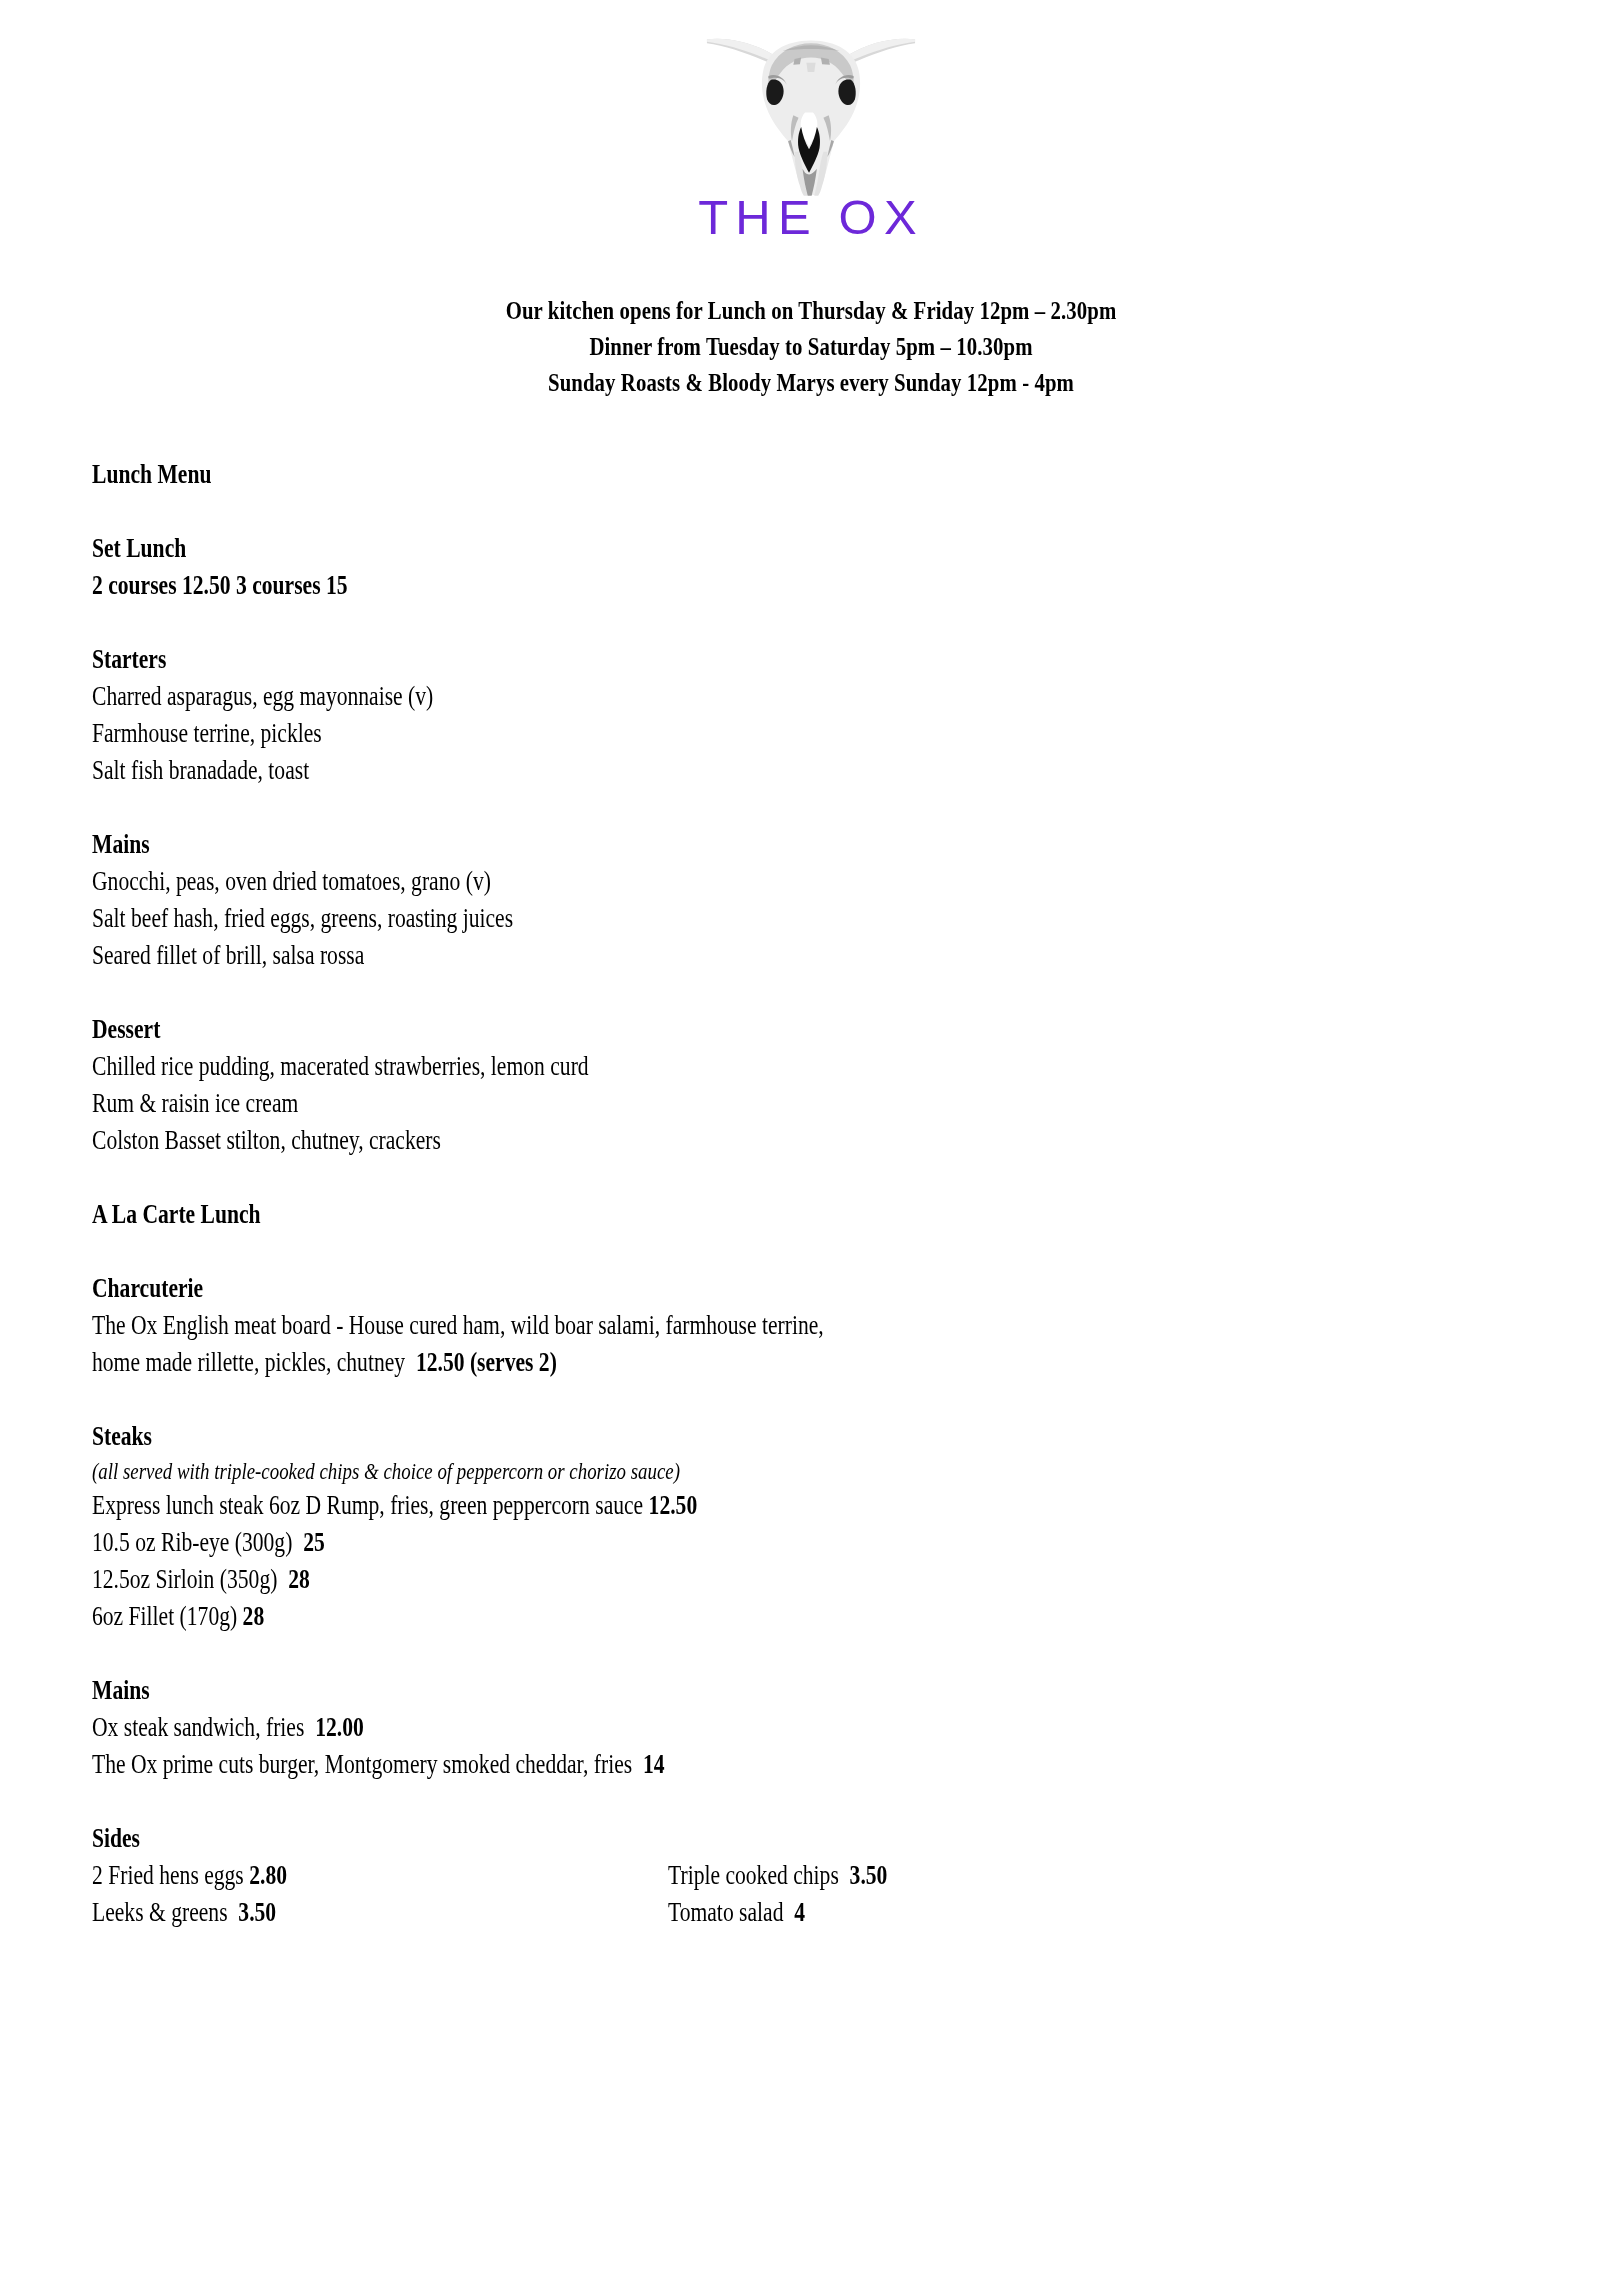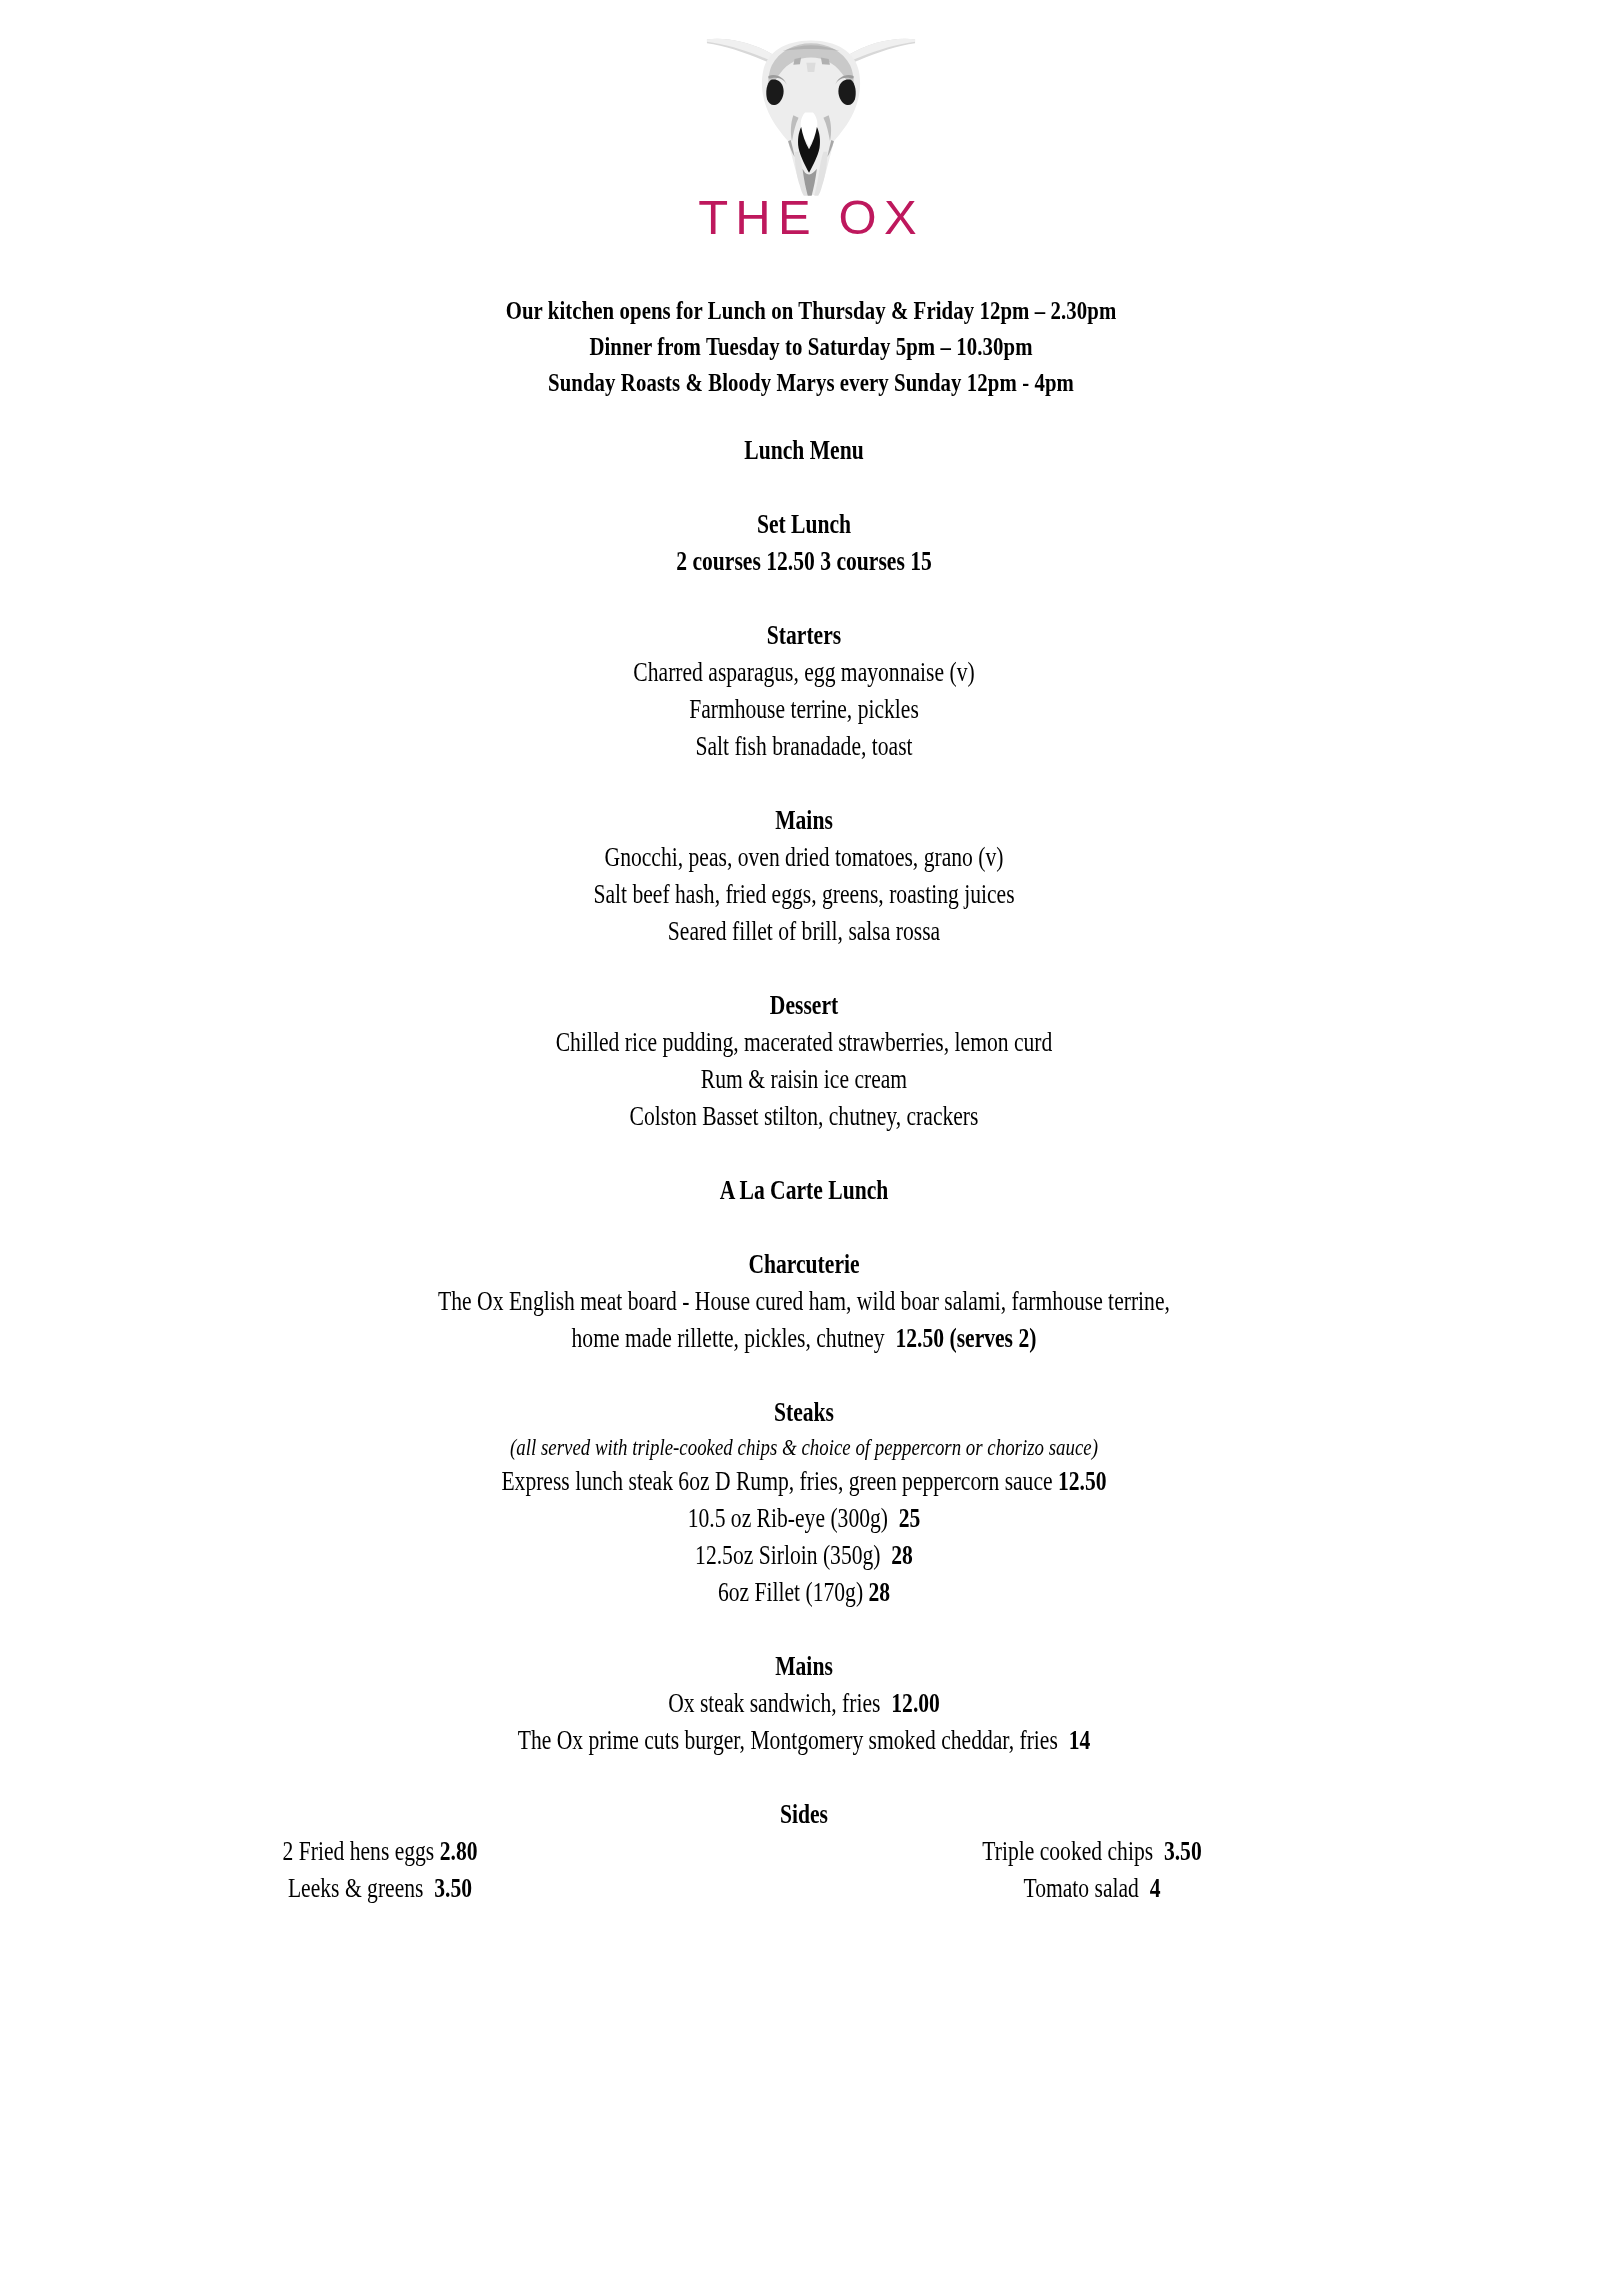--- a/index.html
+++ b/index.html
@@ -27,44 +27,43 @@
     margin: 0 auto;
     width: 216px;
     height: 180px;
   }
   .wordmark {
     margin-top: -3.9px;
     font-family: "Liberation Sans", "DejaVu Sans", sans-serif;
     font-size: 49px;
     font-weight: 300;
     letter-spacing: 7.2px;
-    color: #be185d;
+    color: #6d28d9;
     line-height: 1;
   }
 
   
   .hours {
     margin-top: 51px;
     text-align: center;
     font-weight: bold;
     font-size: 26px;
     line-height: 1.38;
     transform: scaleX(0.80);
     transform-origin: center top;
     letter-spacing: 0.1px;
   }
   .hours div { white-space: nowrap; }
 
   
   .menu {
     position: absolute;
     left: 92px;
-    top: 432px;
+    top: 456px;
     width: 1427px;
-    text-align: center;
   }
   .menu-inner {
     transform: scaleX(0.80);
     transform-origin: left top;
     width: 1780px;
   }
 
   .line {
     font-size: 27px;
     line-height: 1.37;

